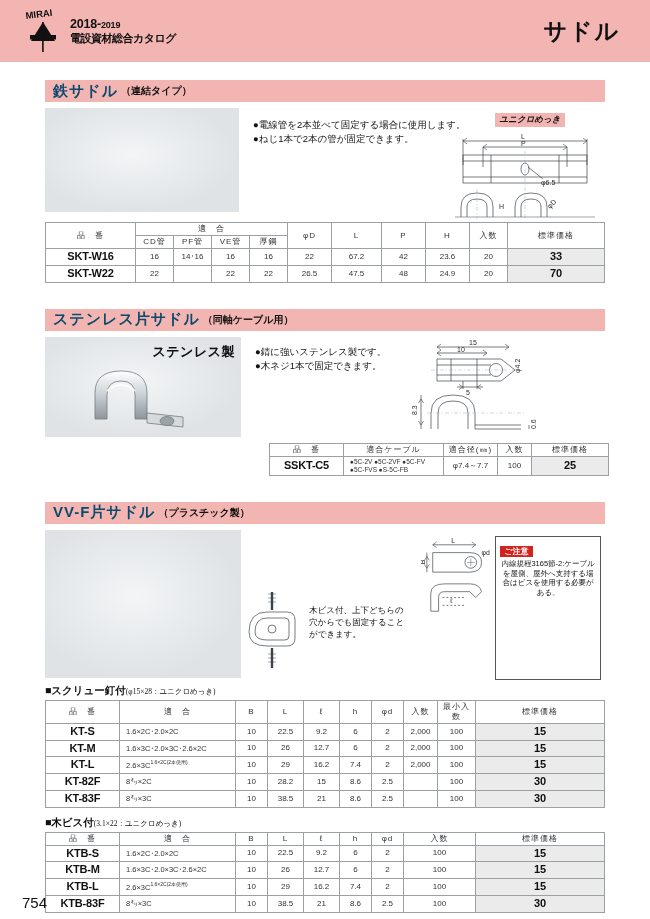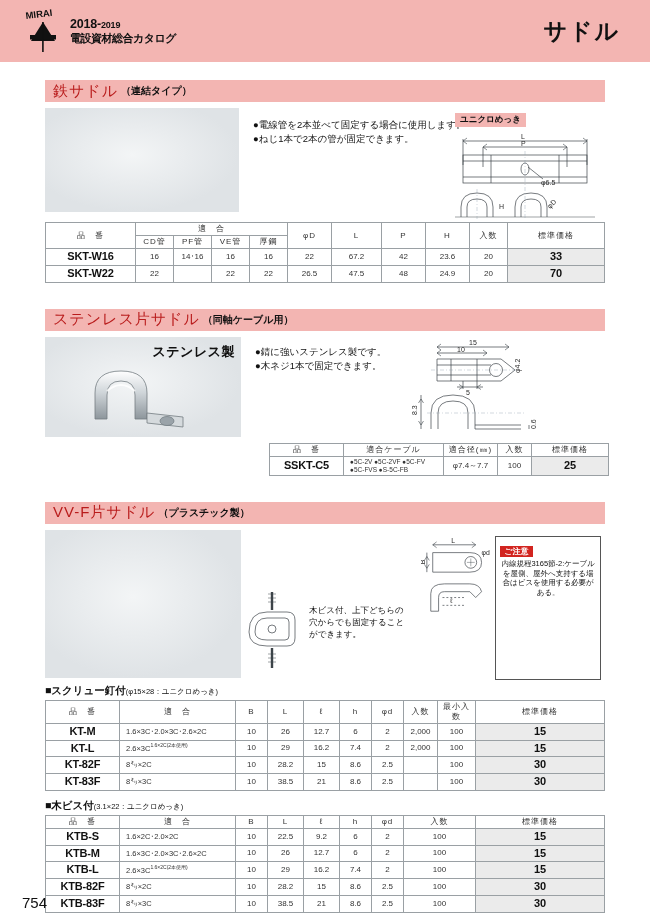--- a/index.html
+++ b/index.html
@@ -35,21 +35,21 @@
 
   
   .sect { padding: 0 45px; }
   .sect-bar {
     background: #f3b5b2;
     height: 22px;
     display: flex; align-items: center;
     padding-left: 8px;
     margin-bottom: 6px;
   }
-  .sect-bar .t1 { font-size: 15px; font-weight: 400; letter-spacing: 1px; color:#b91c1c; }
+  .sect-bar .t1 { font-size: 15px; font-weight: 700; letter-spacing: 1px; color:#0c4a6e; }
   .sect-bar .t2 { font-size: 10px; font-weight: 700; color:#111; margin-left: 3px; }
 
   .row { display:flex; }
 
   
   .photo {
     background: #d946ef;
     position: relative;
     overflow: hidden;
   }
@@ -96,21 +96,21 @@
   table.spec td.price {
     background: #ebebeb;
     font-weight: 700;
     font-size: 11px;
     color:#111;
   }
   table.spec td.fitl { font-size: 7.5px; text-align:left; padding-left:6px; }
   sup.tiny { font-size: 5px; line-height:1; }
 
   .tbl-caption {
-    font-size: 10.5px; font-weight: 700; color:#111; margin: 0 0 2px 0;
+    font-size: 10.5px; font-weight: 700; color:#111; margin: 0 0 2px 0; font-family: Liberation Serif, serif;
   }
   .tbl-caption .sm { font-size: 7.5px; font-weight: 400; }
 
   
   .draw { color: #3d4449; }
   .dlabel { font-size: 7px; fill:#2b2b2b; font-family:"Liberation Sans", sans-serif; }
 
   
   .warn {
     border: 1px solid #555;
@@ -189,21 +189,21 @@
         </g>
       </svg>
     </div>
 
     <div class="bullets" style="padding:10px 0 0 14px; width:216px;">
       <div>●電線管を2本並べて固定する場合に使用します。</div>
       <div>●ねじ1本で2本の管が固定できます。</div>
     </div>
 
     <div style="width:150px;position:relative;">
-      <div style="text-align:left;">
+      <div style="text-align:center;font-style:italic;">
         <span class="badge-uni">ユニクロめっき</span>
       </div>
       <svg width="150" height="92" viewBox="0 0 150 92" class="draw">
         <g stroke="#3d4449" fill="none" stroke-width="0.7">
 
           <line x1="8" y1="12" x2="8" y2="38"></line>
             <line x1="132" y1="12" x2="132" y2="38"></line>
           <line x1="8" y1="14" x2="132" y2="14"></line>
           <path d="M8 14 l4 -3 M8 14 l4 3 M132 14 l-4 -3 M132 14 l-4 3" stroke-width="0.6"></path>
           <line x1="28" y1="20" x2="112" y2="20"></line>
@@ -480,20 +480,32 @@
         <th style="width:36px;">ℓ</th>
         <th style="width:32px;">h</th>
         <th style="width:32px;">φd</th>
         <th style="width:34px;">入数</th>
         <th style="width:38px;">最小入数</th>
         <th>標準価格</th>
       </tr>
     </thead>
     <tbody>
       <tr>
+        <td class="code">KT-S</td>
+        <td class="fitl">1.6×2C･2.0×2C</td>
+        <td>10</td>
+        <td>22.5</td>
+        <td>9.2</td>
+        <td>6</td>
+        <td>2</td>
+        <td>2,000</td>
+        <td>100</td>
+        <td class="price">15</td>
+      </tr>
+      <tr>
         <td class="code">KT-M</td>
         <td class="fitl">1.6×3C･2.0×3C･2.6×2C</td>
         <td>10</td>
         <td>26</td>
         <td>12.7</td>
         <td>6</td>
         <td>2</td>
         <td>2,000</td>
         <td>100</td>
         <td class="price">15</td>
@@ -582,31 +594,20 @@
         <td class="fitl"><span>2.6×3C</span><sup class="tiny">1.6×2C(2本使用)</sup></td>
         <td>10</td>
         <td>29</td>
         <td>16.2</td>
         <td>7.4</td>
         <td>2</td>
         <td>100</td>
         <td class="price">15</td>
       </tr>
       <tr>
-        <td class="code">KTB-82F</td>
-        <td class="fitl">8㍉×2C</td>
-        <td>10</td>
-        <td>28.2</td>
-        <td>15</td>
-        <td>8.6</td>
-        <td>2.5</td>
-        <td>100</td>
-        <td class="price">30</td>
-      </tr>
-      <tr>
         <td class="code">KTB-83F</td>
         <td class="fitl">8㍉×3C</td>
         <td>10</td>
         <td>38.5</td>
         <td>21</td>
         <td>8.6</td>
         <td>2.5</td>
         <td>100</td>
         <td class="price">30</td>
       </tr>

